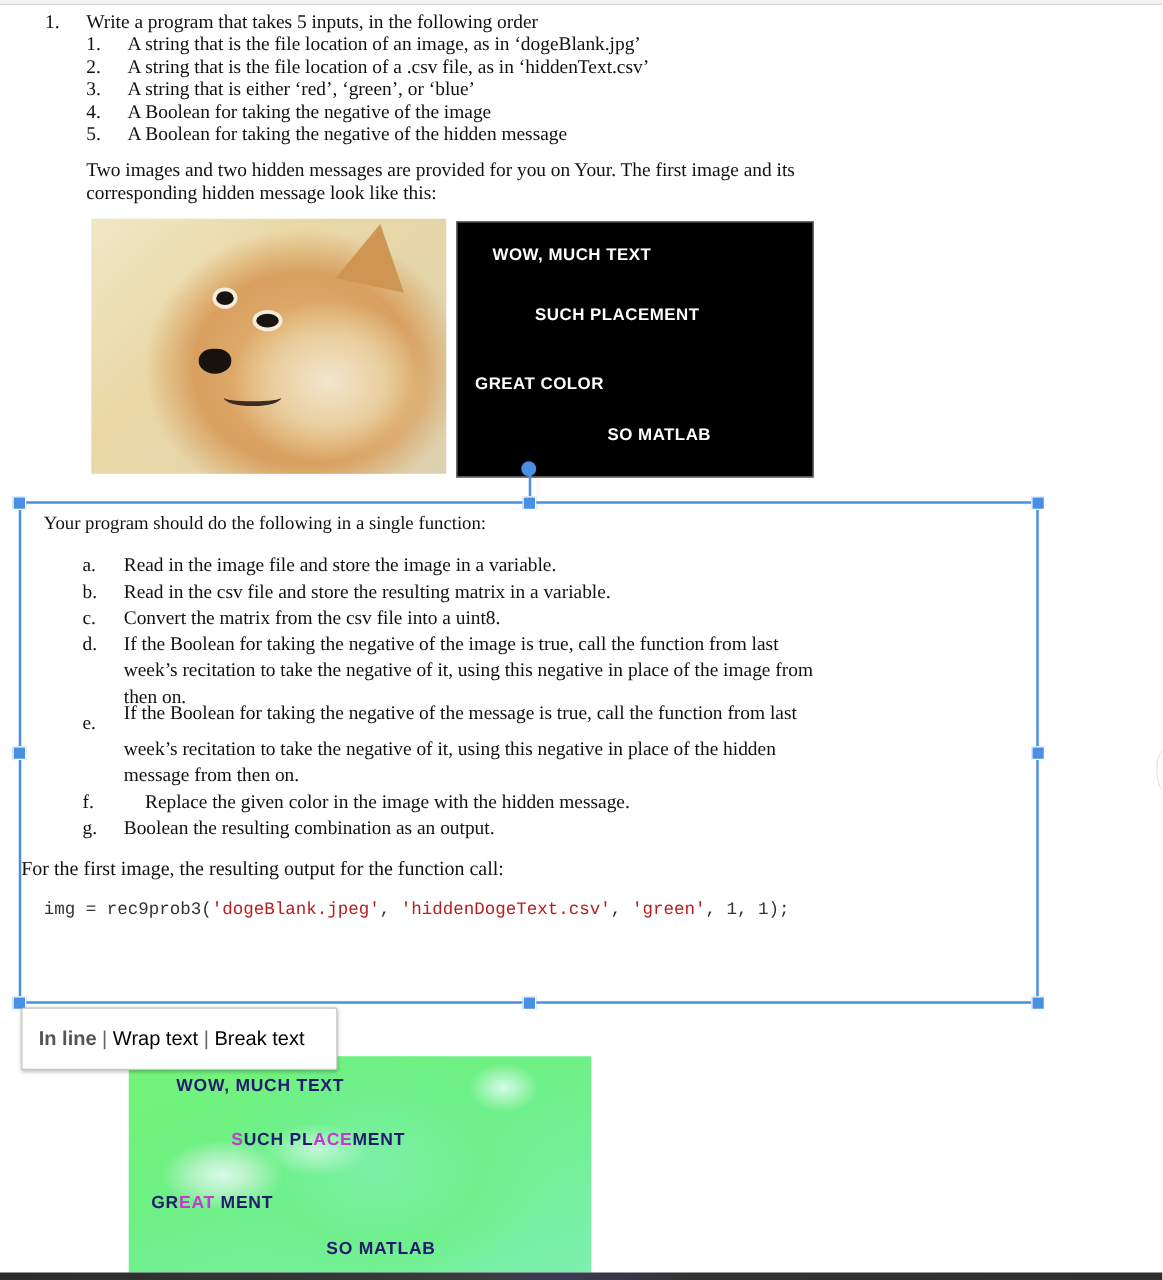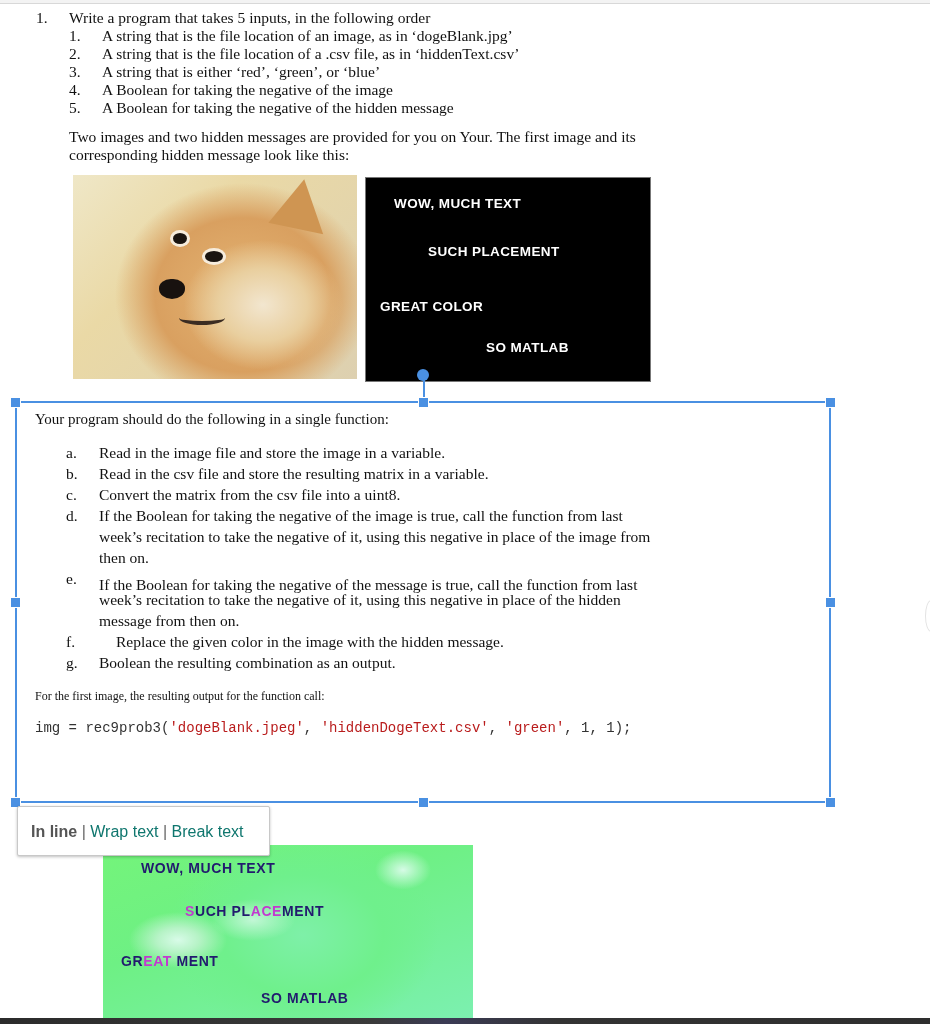--- a/index.html
+++ b/index.html
@@ -20,21 +20,21 @@
   .sel-line { position:absolute; background:#4a90e2; }
   .handle { position:absolute; width:9px; height:9px; background:#4a90e2; border:1px solid #fff; }
   .rot-handle { position:absolute; left:417px; top:369px; width:12px; height:12px; border-radius:50%; background:#4a90e2; }
   .rot-stem { position:absolute; left:423px; top:380px; width:2px; height:21px; background:#4a90e2; }
   .code { position:absolute; left:35px; top:720px; font-family:"Liberation Mono", monospace; font-size:14px; white-space:pre; color:#333; }
   .code .str { color:#b91c1c; }
   .popup { position:absolute; left:17px; top:806px; width:251px; height:48px; background:#fff; border:1px solid #c8c8c8; border-radius:2px; box-shadow:0 1px 3px rgba(0,0,0,0.25); font-family:"Liberation Sans", sans-serif; font-size:16px; }
   .popup .inner { position:absolute; left:13px; top:16px; white-space:nowrap; }
   .popup .opt-active { color:#555; font-weight:bold; }
   .popup .sep { color:#666; }
-  .popup .opt-link { color:#0f766e; cursor:pointer; }
+  .popup .opt-link { color:#000000; cursor:pointer; }
   .result { position:absolute; left:103px; top:845px; width:370px; height:173px; overflow:hidden;
     background: radial-gradient(ellipse 70px 40px at 75px 95px, #d8fbe8 0%, #b6f3c6 30%, transparent 70%),
                 radial-gradient(ellipse 60px 30px at 150px 75px, #c2f7d6 0%, transparent 70%),
                 radial-gradient(ellipse 40px 28px at 300px 25px, #d6fbe6 0%, transparent 70%),
                 radial-gradient(ellipse 160px 120px at 200px 90px, #7ef0a8 0%, #6ff08c 50%, transparent 85%),
                 linear-gradient(160deg, #74f47a 0%, #6ef084 40%, #7cf0b0 100%); }
   .res-text { position:absolute; font-family:"Liberation Sans", sans-serif; font-weight:bold; font-size:14px; letter-spacing:0.6px; color:#221a6e; white-space:nowrap; }
   .res-text .pink { color:#c23ad0; }
   .bottombar { position:absolute; left:0; top:1018px; width:930px; height:6px; background:linear-gradient(90deg,#2b2b2b,#3a3a3a 40%,#3b3b55 48%,#333 60%,#2e2e2e); }
   .side-ghost { position:absolute; left:925px; top:600px; width:10px; height:30px; border:1px solid #e3e3e3; border-radius:50%; }
@@ -106,32 +106,32 @@
 
   <div class="serif" style="left:66px;top:486px;">c.</div>
   <div class="serif" style="left:99px;top:486px;">Convert the matrix from the csv file into a uint8.</div>
 
   <div class="serif" style="left:66px;top:507px;">d.</div>
   <div class="serif" style="left:99px;top:507px;">If the Boolean for taking the negative of the image is true, call the function from last</div>
   <div class="serif" style="left:99px;top:528px;">week’s recitation to take the negative of it, using this negative in place of the image from</div>
   <div class="serif" style="left:99px;top:549px;">then on.</div>
 
   <div class="serif" style="left:66px;top:570px;">e.</div>
-  <div class="serif" style="left:99px;top:576px;">If the Boolean for taking the negative of the message is true, call the function from last</div>
+  <div class="serif" style="left:99px;top:562px;">If the Boolean for taking the negative of the message is true, call the function from last</div>
   <div class="serif" style="left:99px;top:591px;">week’s recitation to take the negative of it, using this negative in place of the hidden</div>
   <div class="serif" style="left:99px;top:612px;">message from then on.</div>
 
   <div class="serif" style="left:66px;top:633px;">f.</div>
   <div class="serif" style="left:116px;top:633px;">Replace the given color in the image with the hidden message.</div>
 
   <div class="serif" style="left:66px;top:654px;">g.</div>
   <div class="serif" style="left:99px;top:654px;">Boolean the resulting combination as an output.</div>
 </div>
 
-<div class="serif" style="left:35px;top:687px;font-size:12px;">For the first image, the resulting output for the function call:</div>
+<div class="serif" style="left:17px;top:687px;font-size:16px;">For the first image, the resulting output for the function call:</div>
 
 <div class="code"><span>img = rec9prob3(</span><span class="str">'dogeBlank.jpeg'</span><span>, </span><span class="str">'hiddenDogeText.csv'</span><span>, </span><span class="str">'green'</span><span>, 1, 1);</span></div>
 
 <div class="result">
   <div class="res-text" style="left:38px;top:15px;">WOW, MUCH TEXT</div>
   <div class="res-text" style="left:82px;top:58px;"><span class="pink">S</span><span>UCH PL</span><span class="pink">ACE</span><span>MENT</span></div>
   <div class="res-text" style="left:18px;top:108px;"><span>GR</span><span class="pink">EAT</span><span> MENT</span></div>
   <div class="res-text" style="left:158px;top:145px;">SO MATLAB</div>
 </div>
 

